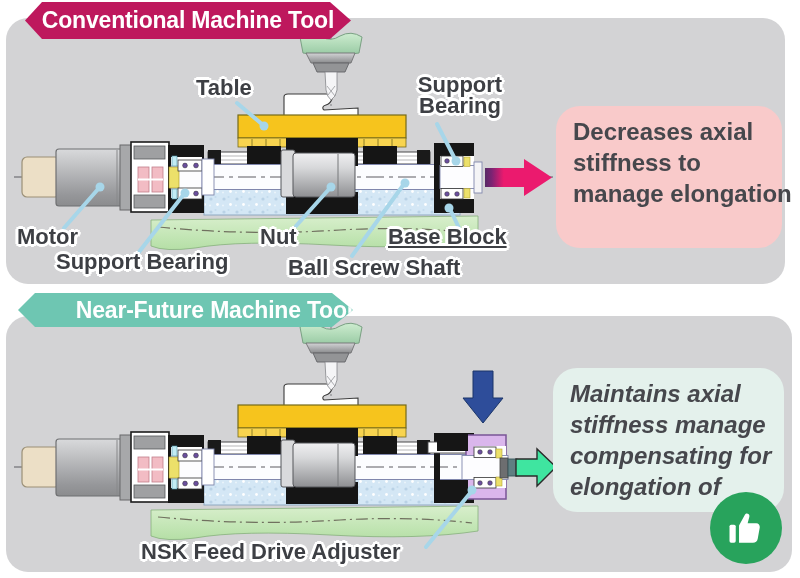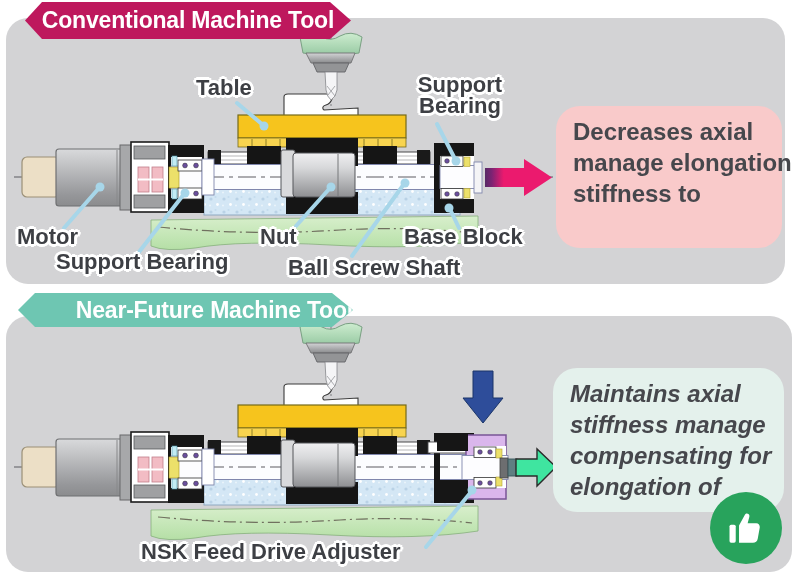--- a/index.html
+++ b/index.html
@@ -18,21 +18,21 @@
   .lbl{position:absolute;font-weight:bold;font-size:22px;line-height:22px;color:#3d3f44;white-space:nowrap;
     text-shadow:-2px -2px 0 #fff,2px -2px 0 #fff,-2px 2px 0 #fff,2px 2px 0 #fff,
                 -3px 0 0 #fff,3px 0 0 #fff,0 -3px 0 #fff,0 3px 0 #fff,
                 -2px 0 1px #fff,2px 0 1px #fff,0 0 3px #fff;}
   #lbl-table{left:196px;top:68px;margin-top:9px;}
   #lbl-sb-top{left:409px;top:74px;width:102px;white-space:normal;text-align:center;line-height:21px;}
   #lbl-motor{left:17px;top:226px;}
   #lbl-sb-bottom{left:56px;top:251px;}
   #lbl-nut{left:252px;top:226px;padding-left:8px;}
   #lbl-bss{left:288px;top:257px;}
-  #lbl-bb{left:404px;top:226px;}
+  #lbl-bb{left:388px;top:226px;text-decoration:underline;}
   #lbl-nsk{left:141px;top:541px;}
   .callout{position:absolute;border-radius:24px;font-weight:bold;font-size:24px;line-height:31px;
            color:#46474c;padding:10px 17px;box-sizing:border-box;white-space:nowrap;}
   #callout-conv{left:556px;top:106px;width:226px;height:142px;background:#f9caca;}
   #callout-nf{left:553px;top:368px;width:231px;height:144px;background:#e4f1ec;font-style:italic;}
   #thumb-badge{position:absolute;left:710px;top:492px;width:72px;height:72px;border-radius:50%;
                background:#28a35c;display:flex;align-items:center;justify-content:center;}
 </style>
 </head>
 <body>
@@ -225,22 +225,22 @@
   <div class="lbl" id="lbl-motor">Motor</div>
   <div class="lbl" id="lbl-sb-bottom">Support Bearing</div>
   <div class="lbl" id="lbl-nut">Nut</div>
   <div class="lbl" id="lbl-bss">Ball Screw Shaft</div>
   <div class="lbl" id="lbl-bb">Base Block</div>
 
   <div class="lbl" id="lbl-nsk">NSK Feed Drive Adjuster</div>
 
   <div class="callout" id="callout-conv">
     <div>Decreases axial</div>
+    <div>stiffness to</div>
     <div>manage elongation</div>
-    <div>stiffness to</div>
   </div>
   <div class="callout" id="callout-nf">
     <div>Maintains axial</div>
     <div>stiffness manage</div>
     <div>compensating for</div>
     <div>elongation of</div>
   </div>
 
   <div id="thumb-badge">
     <span style="display:flex;">

